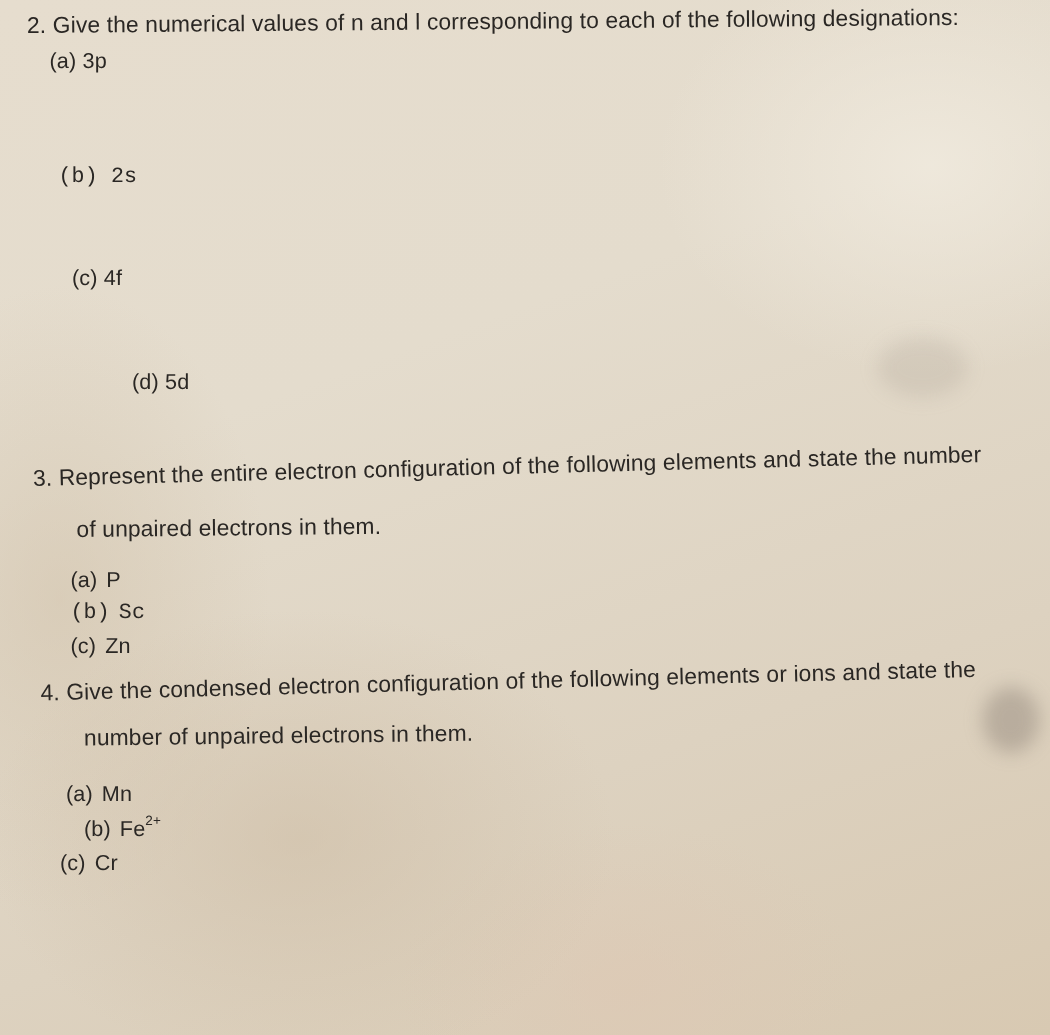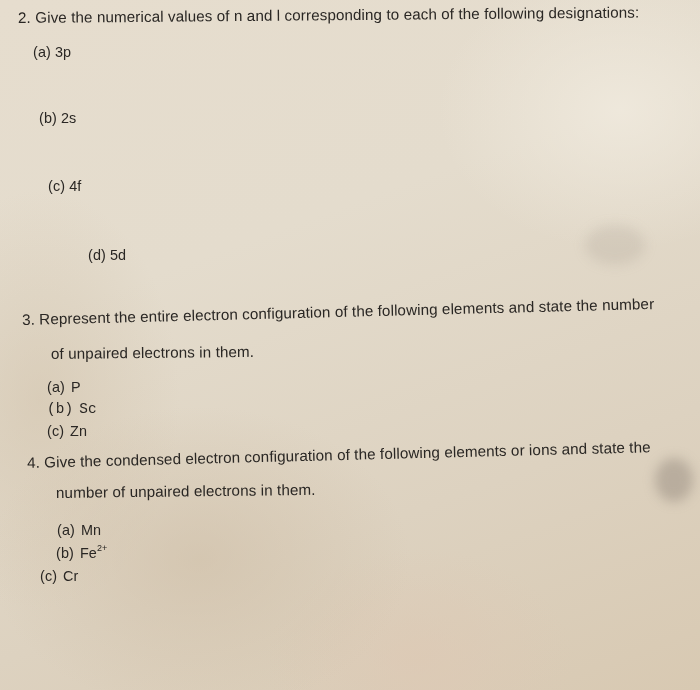--- a/index.html
+++ b/index.html
@@ -51,26 +51,26 @@
 </head>
 <body>
 
 <div class="page">
 
   <div class="line q-stem" style="left:18px; top:9px; transform: rotate(-0.5deg);">
     <span>2.</span>
     <span>Give the numerical values of n and l corresponding to each of the following designations:</span>
   </div>
 
-  <div class="line item" style="left:33px; top:43px;">
+  <div class="line item" style="left:33px; top:32px;">
     <span class="lbl">(a)</span>
     <span>3p</span>
   </div>
 
-  <div class="line item" style="left:39px; top:109px;">
+  <div class="line item" style="left:39px; top:109px;font-family:Liberation Mono, monospace;">
     <span class="lbl">(b)</span>
     <span>2s</span>
   </div>
 
   <div class="line item" style="left:48px; top:177px;">
     <span class="lbl">(c)</span>
     <span>4f</span>
   </div>
 
   <div class="line item" style="left:52px; top:246px;margin-left:36px;">
@@ -101,21 +101,21 @@
 
   <div class="line q-stem" style="left:27px; top:454px; transform: rotate(-1.45deg);">
     <span>4.</span>
     <span>Give the condensed electron configuration of the following elements or ions and state the</span>
   </div>
 
   <div class="line q-stem" style="left:56px; top:484px; transform: rotate(-0.7deg);">
     <span>number of unpaired electrons in them.</span>
   </div>
 
-  <div class="line item" style="left:57px; top:521px;">
+  <div class="line item" style="left:44px; top:521px;">
     <span class="lbl">(a)</span><span class="gap"></span><span>Mn</span>
   </div>
 
   <div class="line item" style="left:56px; top:544px;text-align:right;">
     <span class="lbl">(b)</span><span class="gap"></span><span>Fe</span><sup>2+</sup>
   </div>
 
   <div class="line item" style="left:40px; top:567px;">
     <span class="lbl">(c)</span><span class="gap"></span><span>Cr</span>
   </div>

